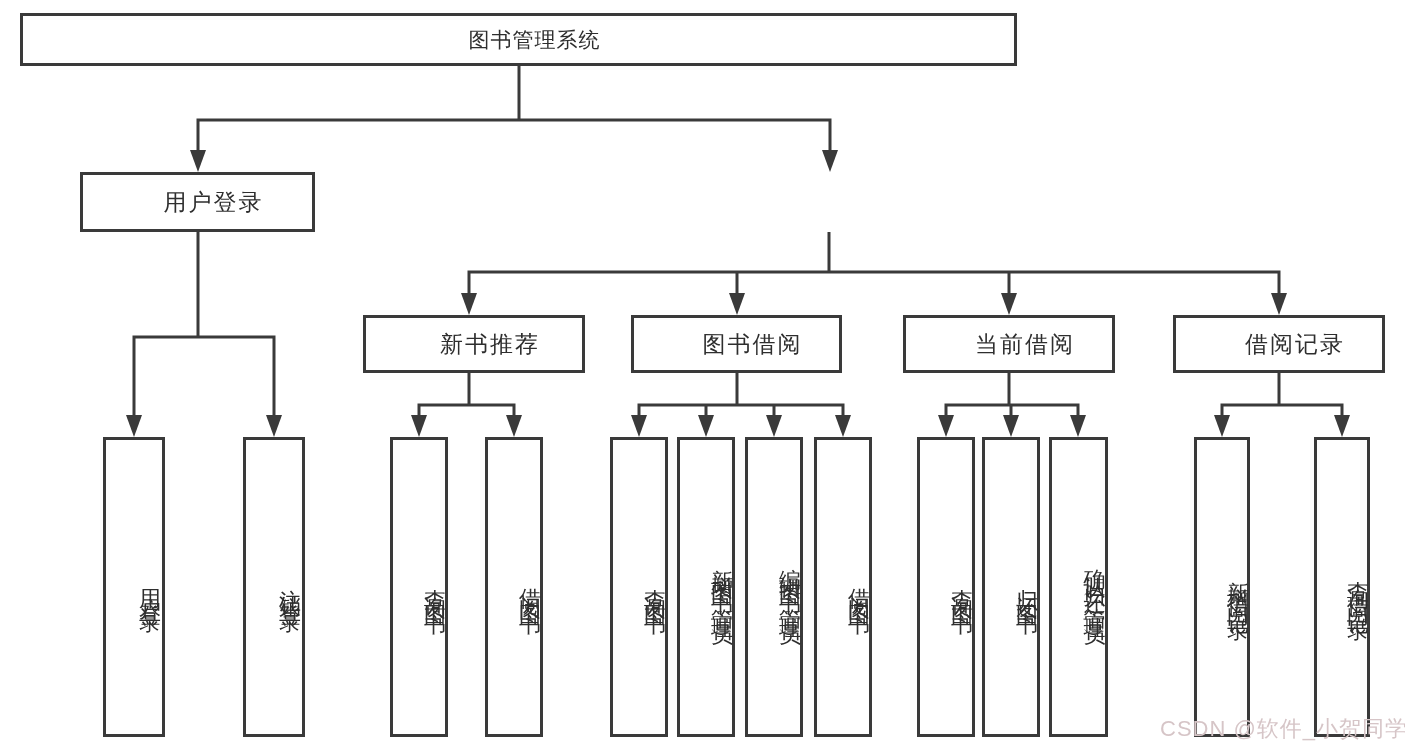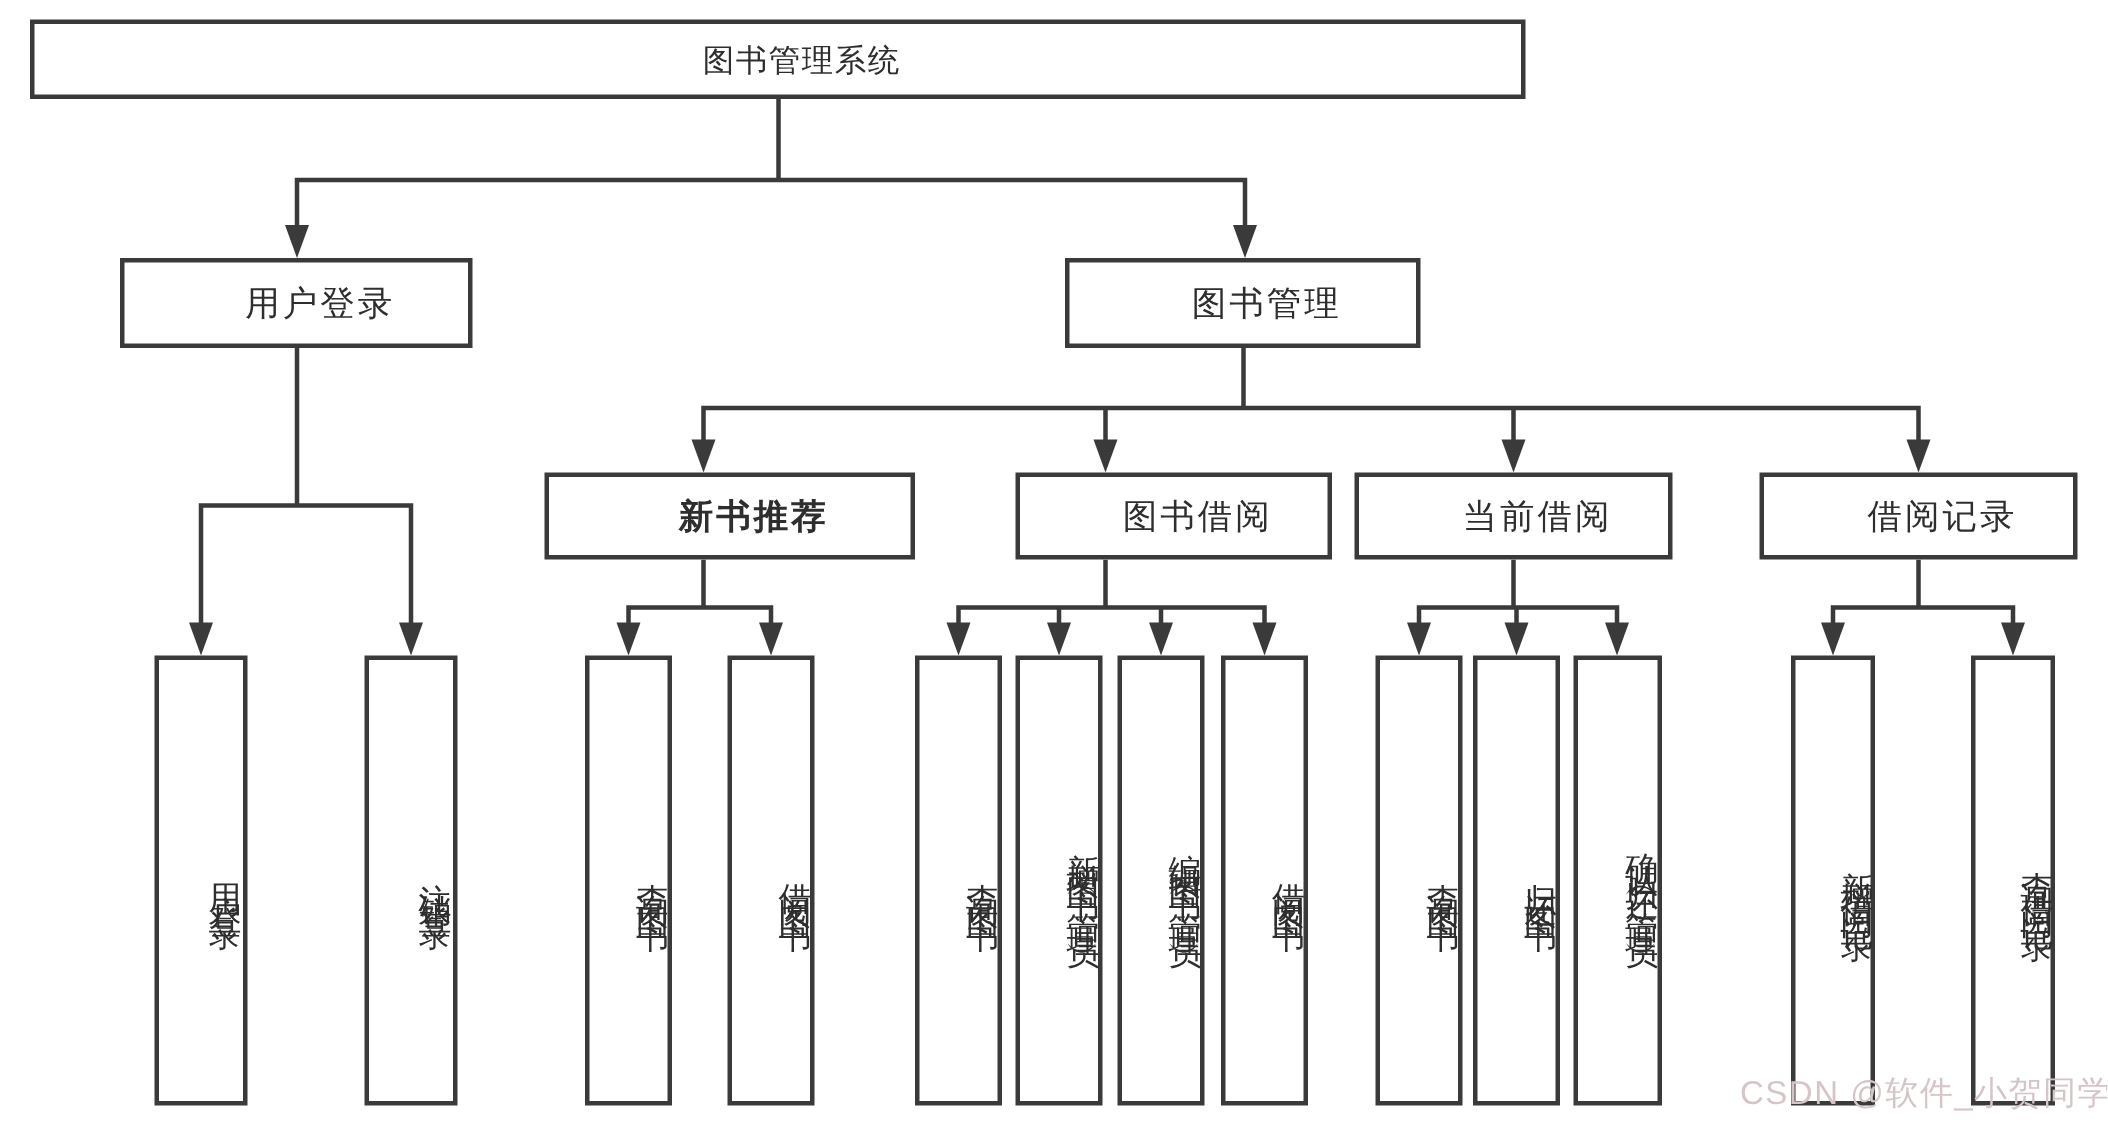--- a/index.html
+++ b/index.html
@@ -103,24 +103,23 @@
     <g>
       <path d="M1279,373 V405 M1220.5,405 H1343.5 M1222,405 V417 M1342,405 V417"></path>
       <polygon points="1214,415 1230,415 1222,437" fill="#3a3a3a" stroke="none"></polygon>
       <polygon points="1334,415 1350,415 1342,437" fill="#3a3a3a" stroke="none"></polygon>
     </g>
   </svg>
 
   <div class="node root-label" style="left:20px; top:13px; width:997px; height:53px;">图书管理系统</div>
 
   <div class="node h-label" style="left:80px; top:172px; width:235px; height:60px;">用户登录</div>
-  <div class="node h-label" style="left:710px; top:172px; width:237px; height:60px;">图书管理</div>
 
-  <div class="node h-label" style="left:363px; top:315px; width:247px; height:58px;font-weight:bold;">新书推荐</div>
-  <div class="node h-label" style="left:631px; top:315px; width:211px; height:58px;margin-left:46px;">图书借阅</div>
+  <div class="node h-label" style="left:363px; top:315px; width:222px; height:58px;">新书推荐</div>
+  <div class="node h-label" style="left:631px; top:315px; width:211px; height:58px;">图书借阅</div>
   <div class="node h-label" style="left:903px; top:315px; width:212px; height:58px;">当前借阅</div>
   <div class="node h-label" style="left:1173px; top:315px; width:212px; height:58px;">借阅记录</div>
 
   <div class="node leaf" style="left:103px; top:437px; width:62px; height:300px;">用户登录</div>
   <div class="node leaf" style="left:243px; top:437px; width:62px; height:300px;">注销登录</div>
 
   <div class="node leaf" style="left:390px; top:437px; width:58px; height:300px;">查询图书</div>
   <div class="node leaf" style="left:485px; top:437px; width:58px; height:300px;">借阅图书</div>
 
   <div class="node leaf" style="left:610px; top:437px; width:58px; height:300px;">查询图书</div>

